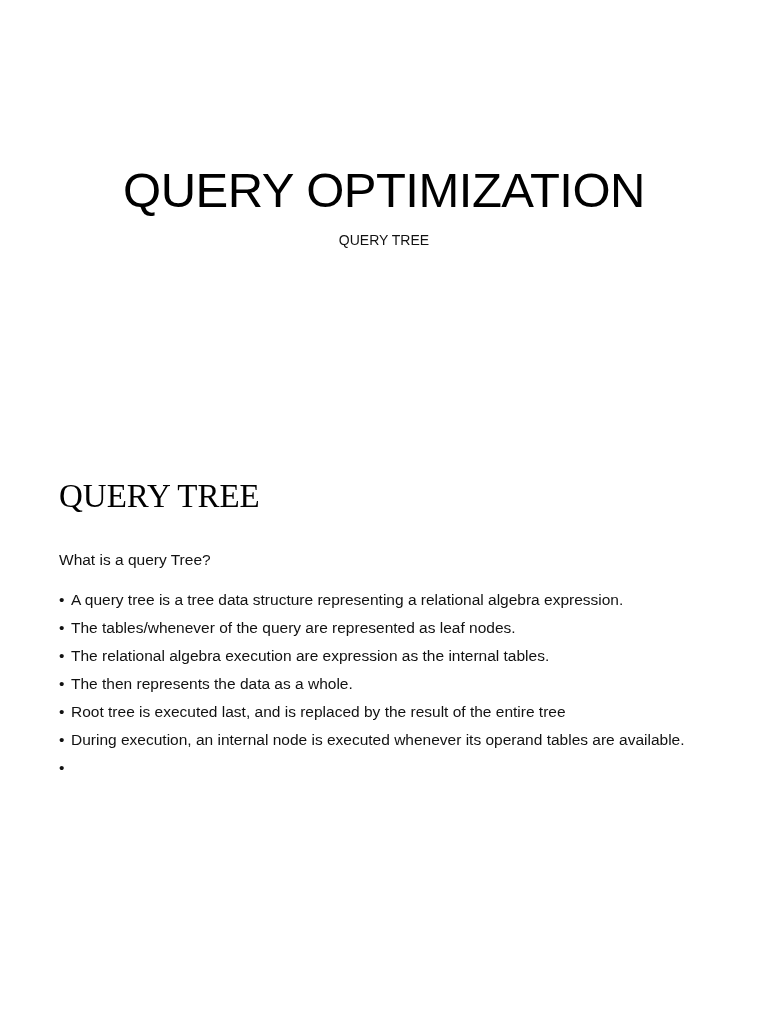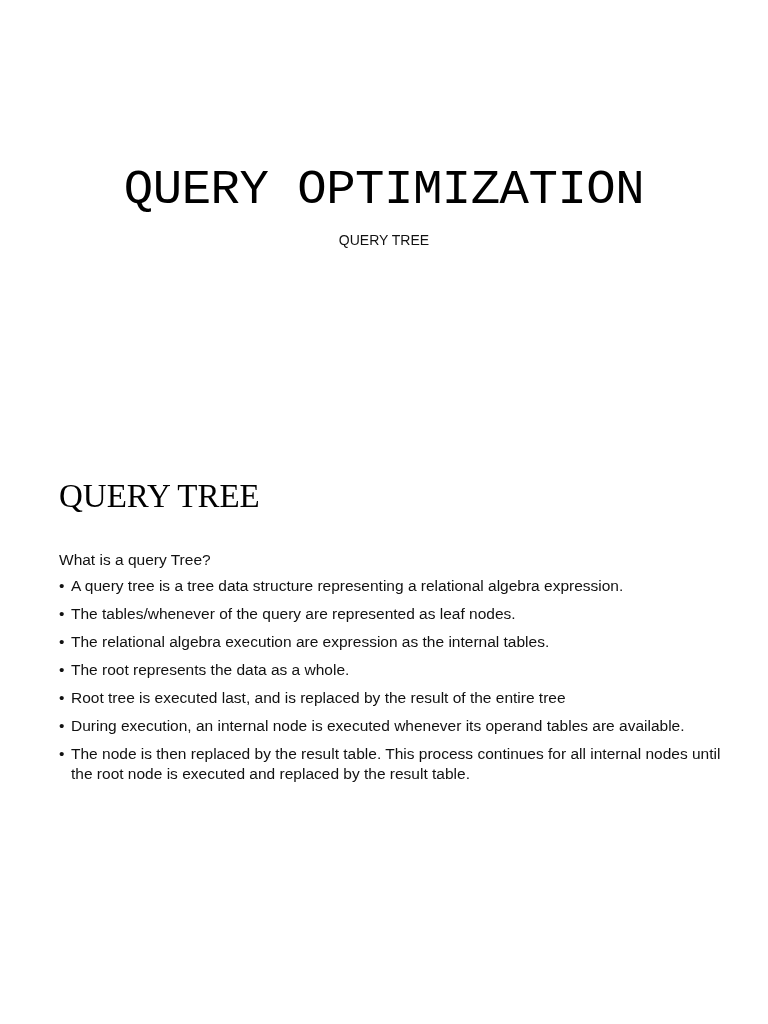--- a/index.html
+++ b/index.html
@@ -13,21 +13,21 @@
       position: relative;
       overflow: hidden;
       color: #000000;
     }
     .slide-title {
       position: absolute;
       left: 0;
       width: 768px;
       top: 160px;
       text-align: center;
-      font-family: Liberation Mono, monospace;
+      font-family: Liberation Sans, sans-serif;
       font-size: 49px;
       line-height: 60px;
       letter-spacing: -0.5px;
       color: #000;
       margin: 0;
       font-weight: normal;
     }
     .slide-subtitle {
       position: absolute;
       left: 0;
@@ -55,21 +55,21 @@
       position: absolute;
       left: 59px;
       top: 550px;
       width: 670px;
       font-family: "Liberation Sans", "DejaVu Sans", sans-serif;
       font-size: 15.5px;
       line-height: 20px;
       color: #111;
     }
     .question {
-      margin: 0 0 6px 0;
+      margin: 0 0 20px 0;
     }
     ul.bullets {
       list-style: none;
       margin: 0;
       padding: 0;
     }
     ul.bullets li {
       position: relative;
       padding-left: 12px;
       margin-bottom: 8px;
@@ -103,22 +103,22 @@
 <p class="slide-subtitle">QUERY TREE</p>
 
 <h2 class="section-heading">QUERY TREE</h2>
 
 <div class="content">
   <p class="question">What  is a query Tree?</p>
   <ul class="bullets">
     <li><span class="dot">•</span><span>A query tree is a </span><b>tree data structure</b><span> representing a relational algebra expression.</span></li>
     <li><span class="dot">•</span><span>The </span><b>tables/whenever</b><span> of the query are represented as </span><b>leaf nodes</b><span>.</span></li>
     <li><span class="dot">•</span><span>The </span><b>relational algebra execution</b><span> are expression as the </span><b>internal tables</b><span>.</span></li>
-    <li><span class="dot">•</span><span>The </span><b>root</b><span> represents the data as a whole.</span></li>
+    <li><span class="dot">•</span><span>The </span><b>then</b><span> represents the data as a whole.</span></li>
     <li><span class="dot">•</span><b>Root tree</b><span> is executed last, and is replaced by the result of the entire tree</span></li>
     <li><span class="dot">•</span><b>During execution</b><span>, an </span><b>internal node</b><span> is executed whenever its operand tables are available.</span></li>
-    <li><span class="dot">•</span><span>The node is then replaced by the result table. This process continues for all internal nodes until the root node is executed and replaced by the result table.</span></li>
+    <li><span class="dot">•</span></li>
   </ul>
 </div>
 
 <div class="bottom-bullet">
   <span class="dot">•</span><span>canonical query tree</span>
 </div>
 
 </body></html>

